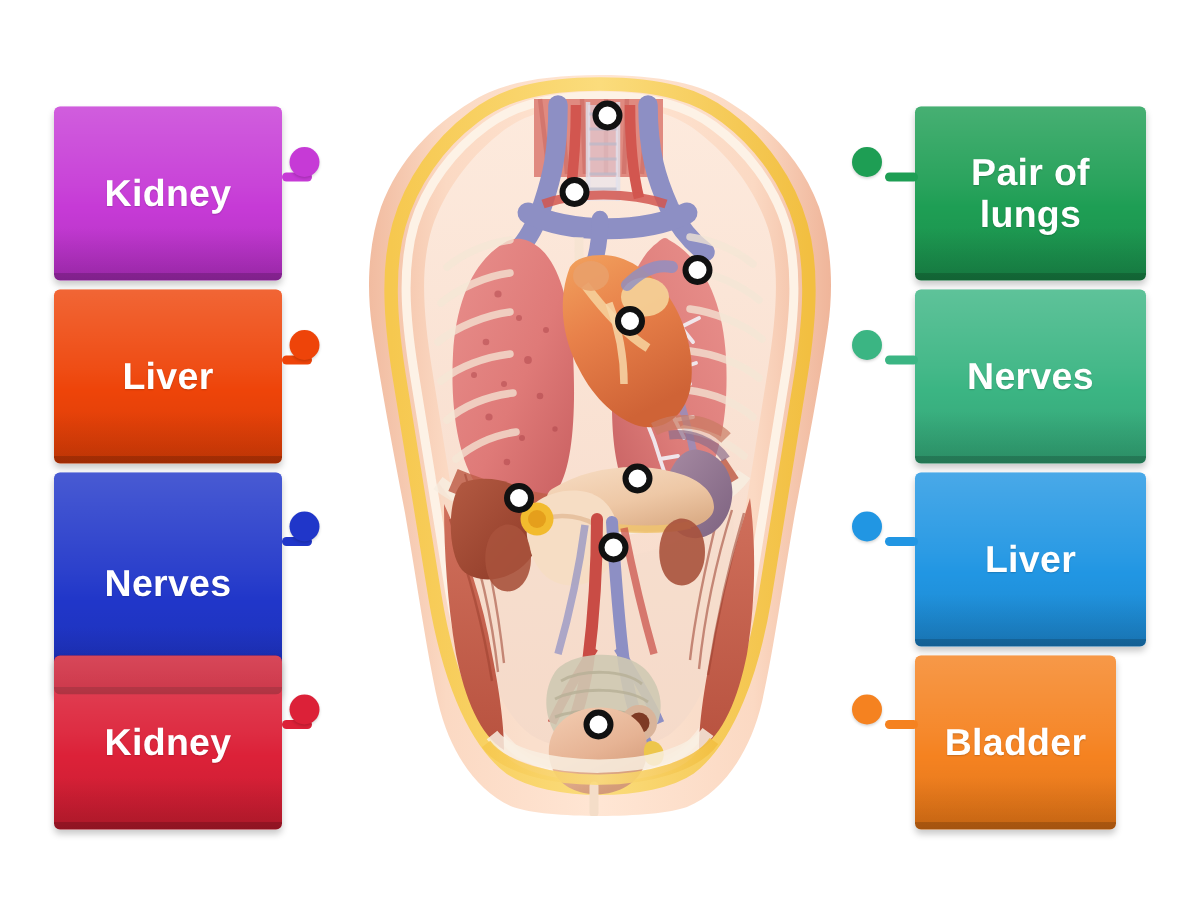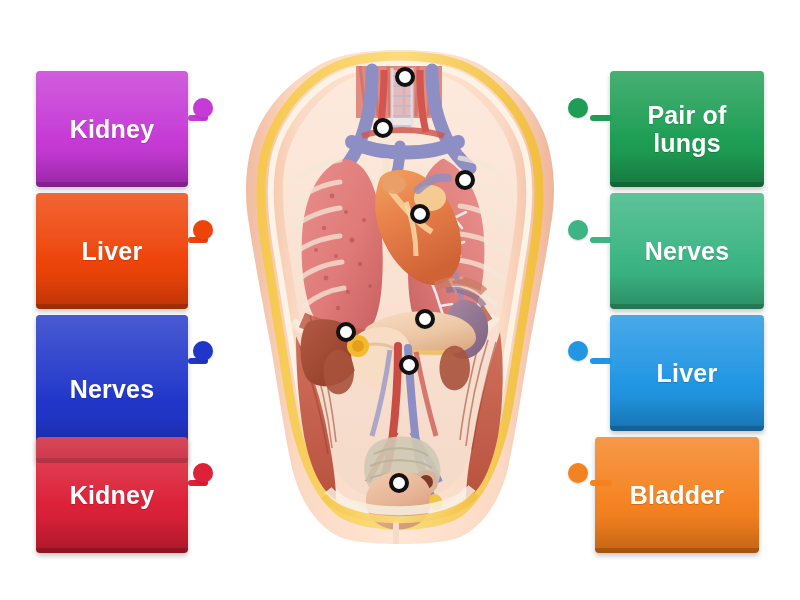--- a/index.html
+++ b/index.html
@@ -407,18 +407,18 @@
       <div class="card" style="left: 610px; top: 182px; width: 154px; height: 116px; background: linear-gradient(rgb(59, 181, 131) 0%, rgb(59, 181, 131) 70%, rgb(47, 156, 111) 100%);">
         <span class="card-label">Nerves</span>
       </div>
       <div class="stem" style="left: 590px; top: 358px; width: 22px; background: rgb(33, 150, 227);"></div>
       <div class="knob" style="left: 568px; top: 341px; background: rgb(33, 150, 227);"></div>
       <div class="card" style="left: 610px; top: 304px; width: 154px; height: 116px; background: linear-gradient(rgb(33, 150, 227) 0%, rgb(33, 150, 227) 70%, rgb(26, 127, 196) 100%);">
         <span class="card-label">Liver</span>
       </div>
       <div class="stem" style="left: 590px; top: 480px; width: 22px; background: rgb(245, 130, 32);"></div>
       <div class="knob" style="left: 568px; top: 463px; background: rgb(245, 130, 32);"></div>
-      <div class="card" style="left: 595px; top: 426px; width: 164px; height: 116px; background: linear-gradient(rgb(245, 130, 32) 0%, rgb(245, 130, 32) 70%, rgb(218, 111, 20) 100%);">
+      <div class="card" style="left: 610px; top: 426px; width: 134px; height: 116px; background: linear-gradient(rgb(245, 130, 32) 0%, rgb(245, 130, 32) 70%, rgb(218, 111, 20) 100%);">
         <span class="card-label">Bladder</span>
       </div>
     </div>
 
 </div>
 
 </body></html>

